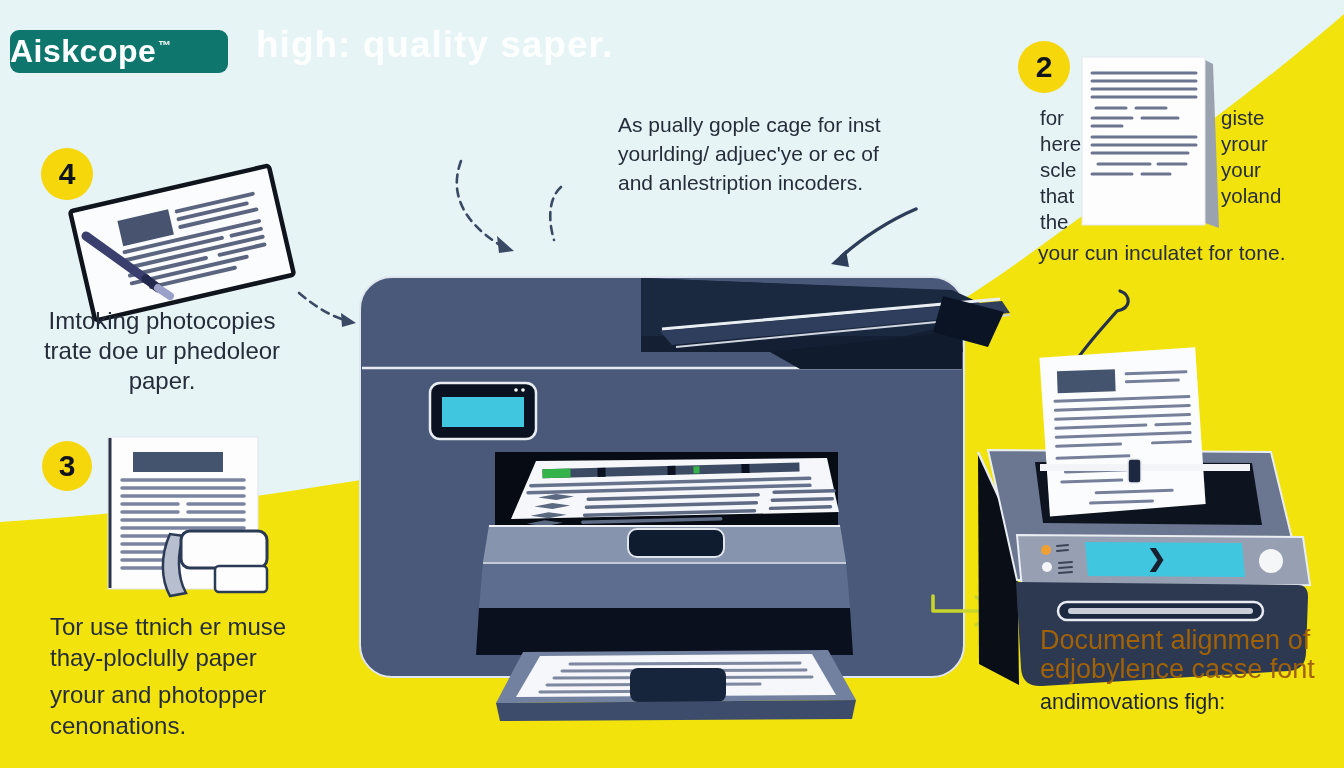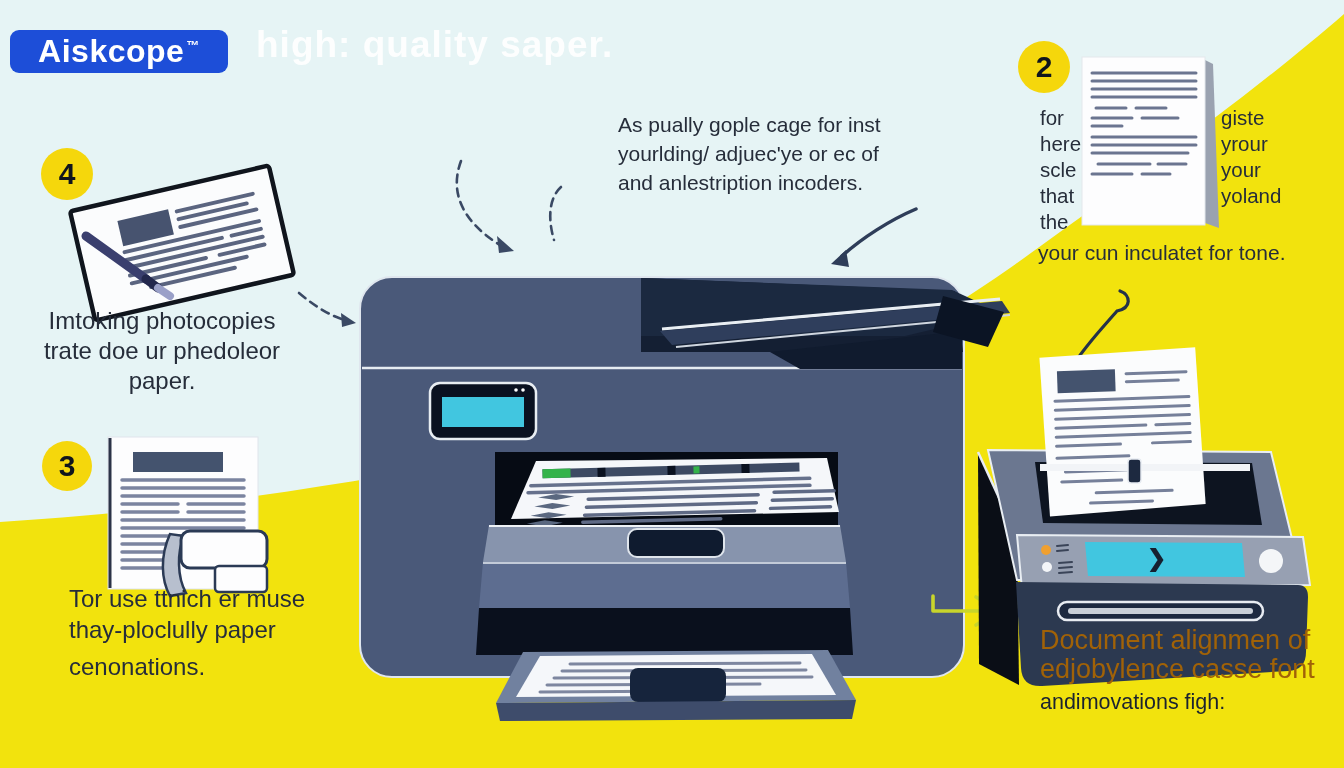--- a/index.html
+++ b/index.html
@@ -1,20 +1,20 @@
 <!DOCTYPE html>
 <html><head>
 <meta charset="utf-8">
 <style>
   html,body{margin:0;padding:0;background:#222;}
   #stage{position:relative;width:1344px;height:768px;overflow:hidden;background:#e6f4f5;font-family:"Liberation Sans",sans-serif;}
   #art{position:absolute;left:0;top:0;z-index:1;}
   .txt{position:absolute;z-index:2;color:#262d3a;}
-  .logo{left:10px;top:30px;width:218px;height:43px;background:#1d4ed8;border-radius:9px;
-        display:flex;align-items:center;justify-content:center;color:#fff;font-weight:bold;font-size:32px;letter-spacing:.5px;}
+  .logo{left:10px;top:30px;width:218px;height:43px;background:#0f766e;border-radius:9px;
+        display:flex;align-items:center;color:#fff;font-weight:bold;font-size:32px;letter-spacing:.5px;}
   .logo sup{font-size:13px;margin-left:2px;transform:translateY(-6px);}
   .headline{left:256px;top:24px;font-size:37px;font-weight:800;color:rgba(255,255,255,.9);letter-spacing:1px;}
   .badge{width:52px;height:52px;border-radius:50%;background:#f5d70c;display:flex;align-items:center;justify-content:center;
          font-size:30px;font-weight:800;color:#10151d;}
   .note{font-size:21px;line-height:29px;}
   .line{display:block;}
   .step-text{font-size:24px;line-height:30px;}
   .frag{display:block;font-size:20.5px;line-height:26px;}
   .panel-text{color:#a16207;font-size:27px;line-height:28.5px;font-weight:500;}
   .footnote{font-size:21.5px;color:#1b2330;text-align:center;}
@@ -270,23 +270,24 @@
   </div>
   <div class="txt step-text" style="left:36px;top:306px;width:252px;text-align:center;">
     <span class="line">Imtoking photocopies</span>
     <span class="line">trate doe ur phedoleor</span>
     <span class="line">paper.</span>
   </div>
 
   <div class="txt badge" style="left:42px;top:441px;width:50px;height:50px;">
     <span>3</span>
   </div>
-  <div class="txt step-text" style="left:50px;top:583px;line-height:31px;margin-left:19px;">
+  <div class="txt step-text" style="left:50px;top:611px;line-height:31px;">
     <span class="line">Tor use ttnich er muse</span>
     <span class="line" style="margin-bottom:6px;">thay-ploclully paper</span>
+    <span class="line">yrour and photopper</span>
     <span class="line">cenonations.</span>
   </div>
 
   <div class="txt badge" style="left:1018px;top:41px;">
     <span>2</span>
   </div>
   <div class="txt" style="left:1040px;top:105px;">
     <span class="frag">for</span>
     <span class="frag">here</span>
     <span class="frag">scle</span>

